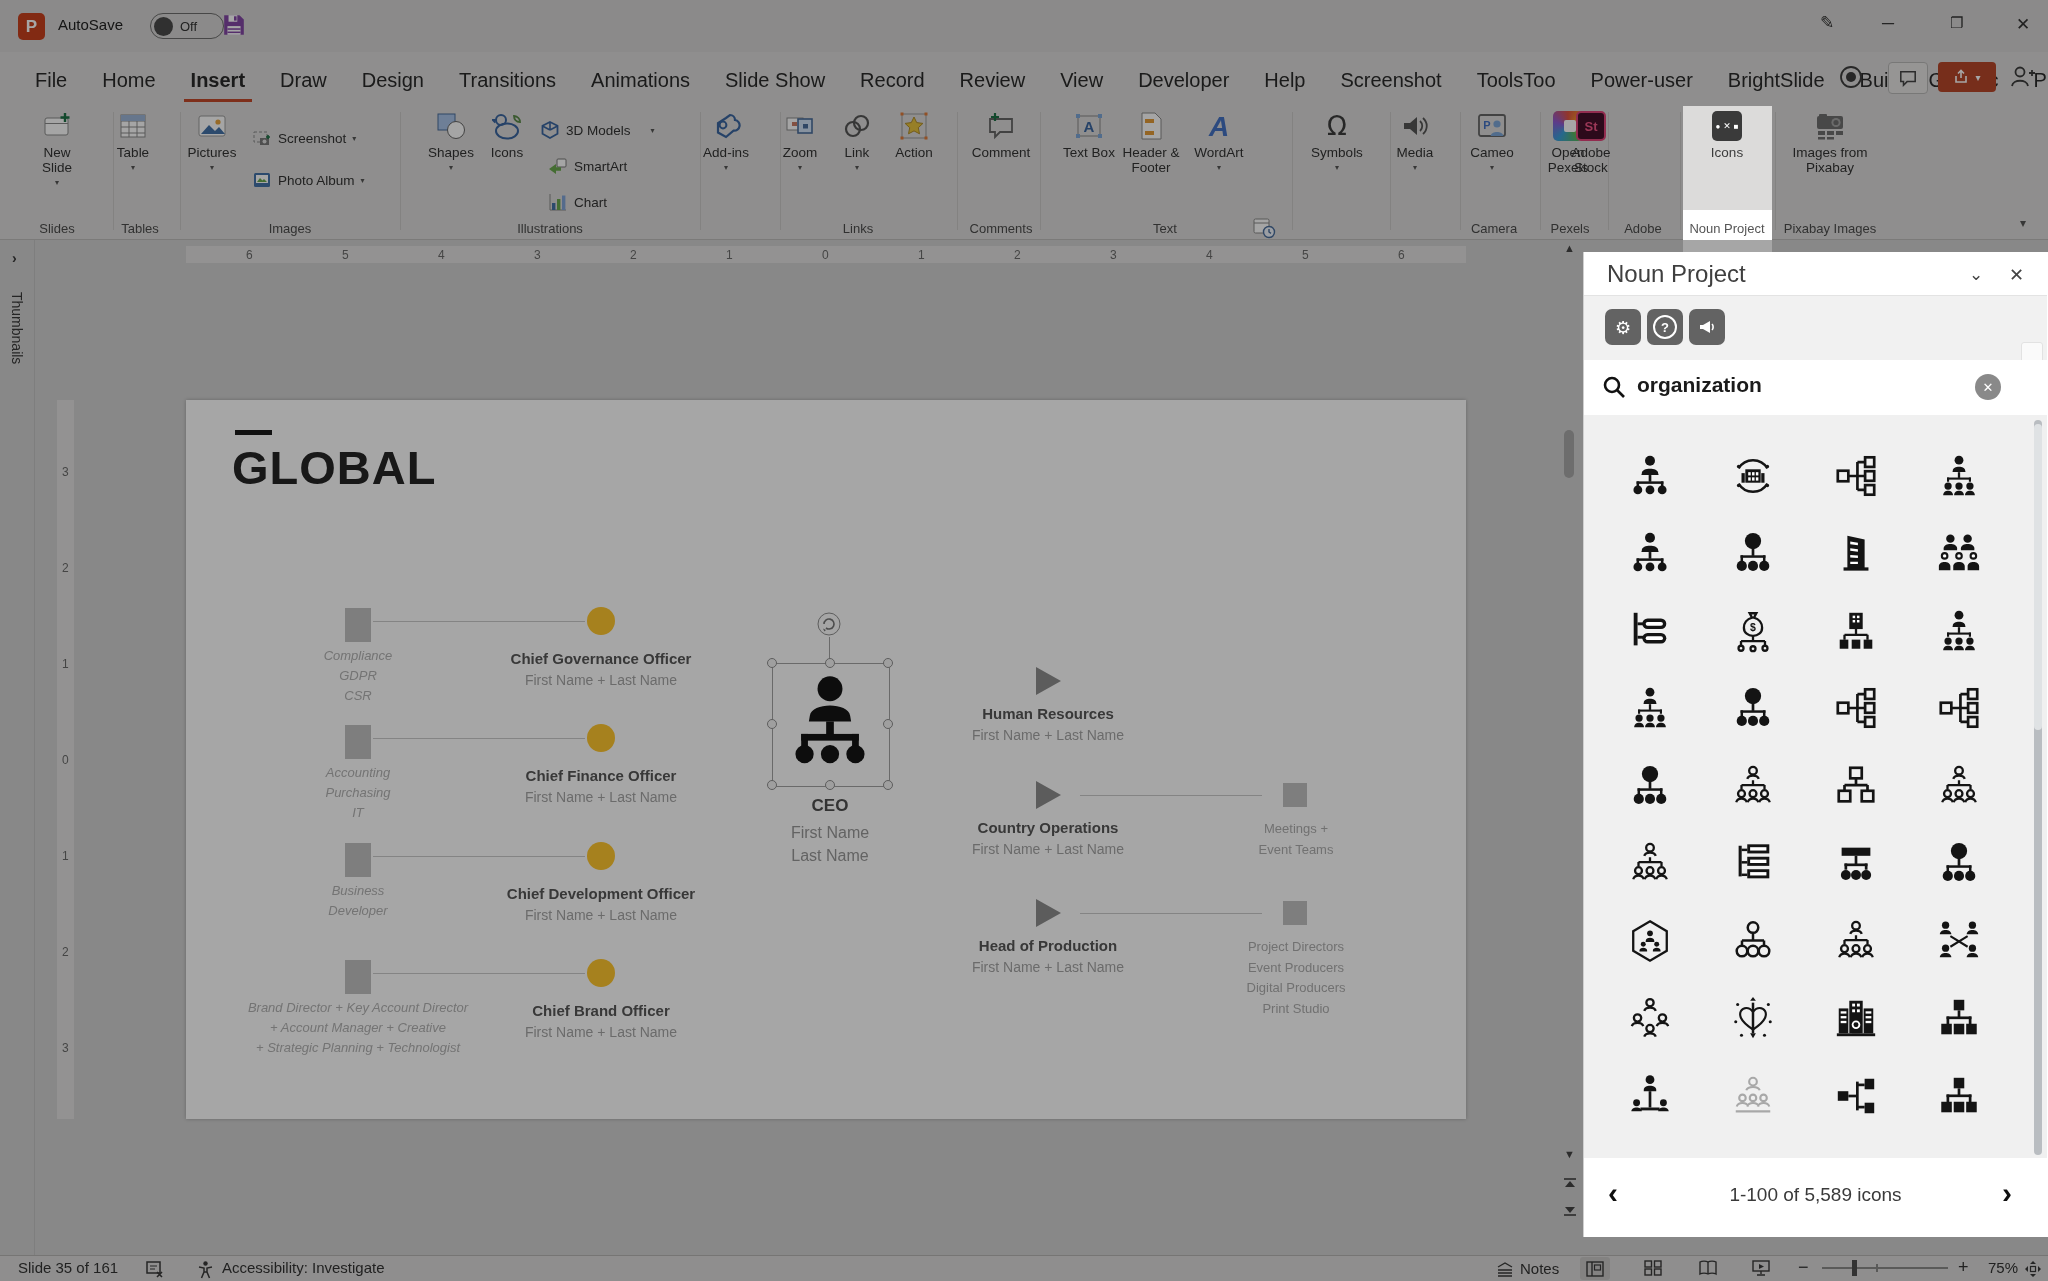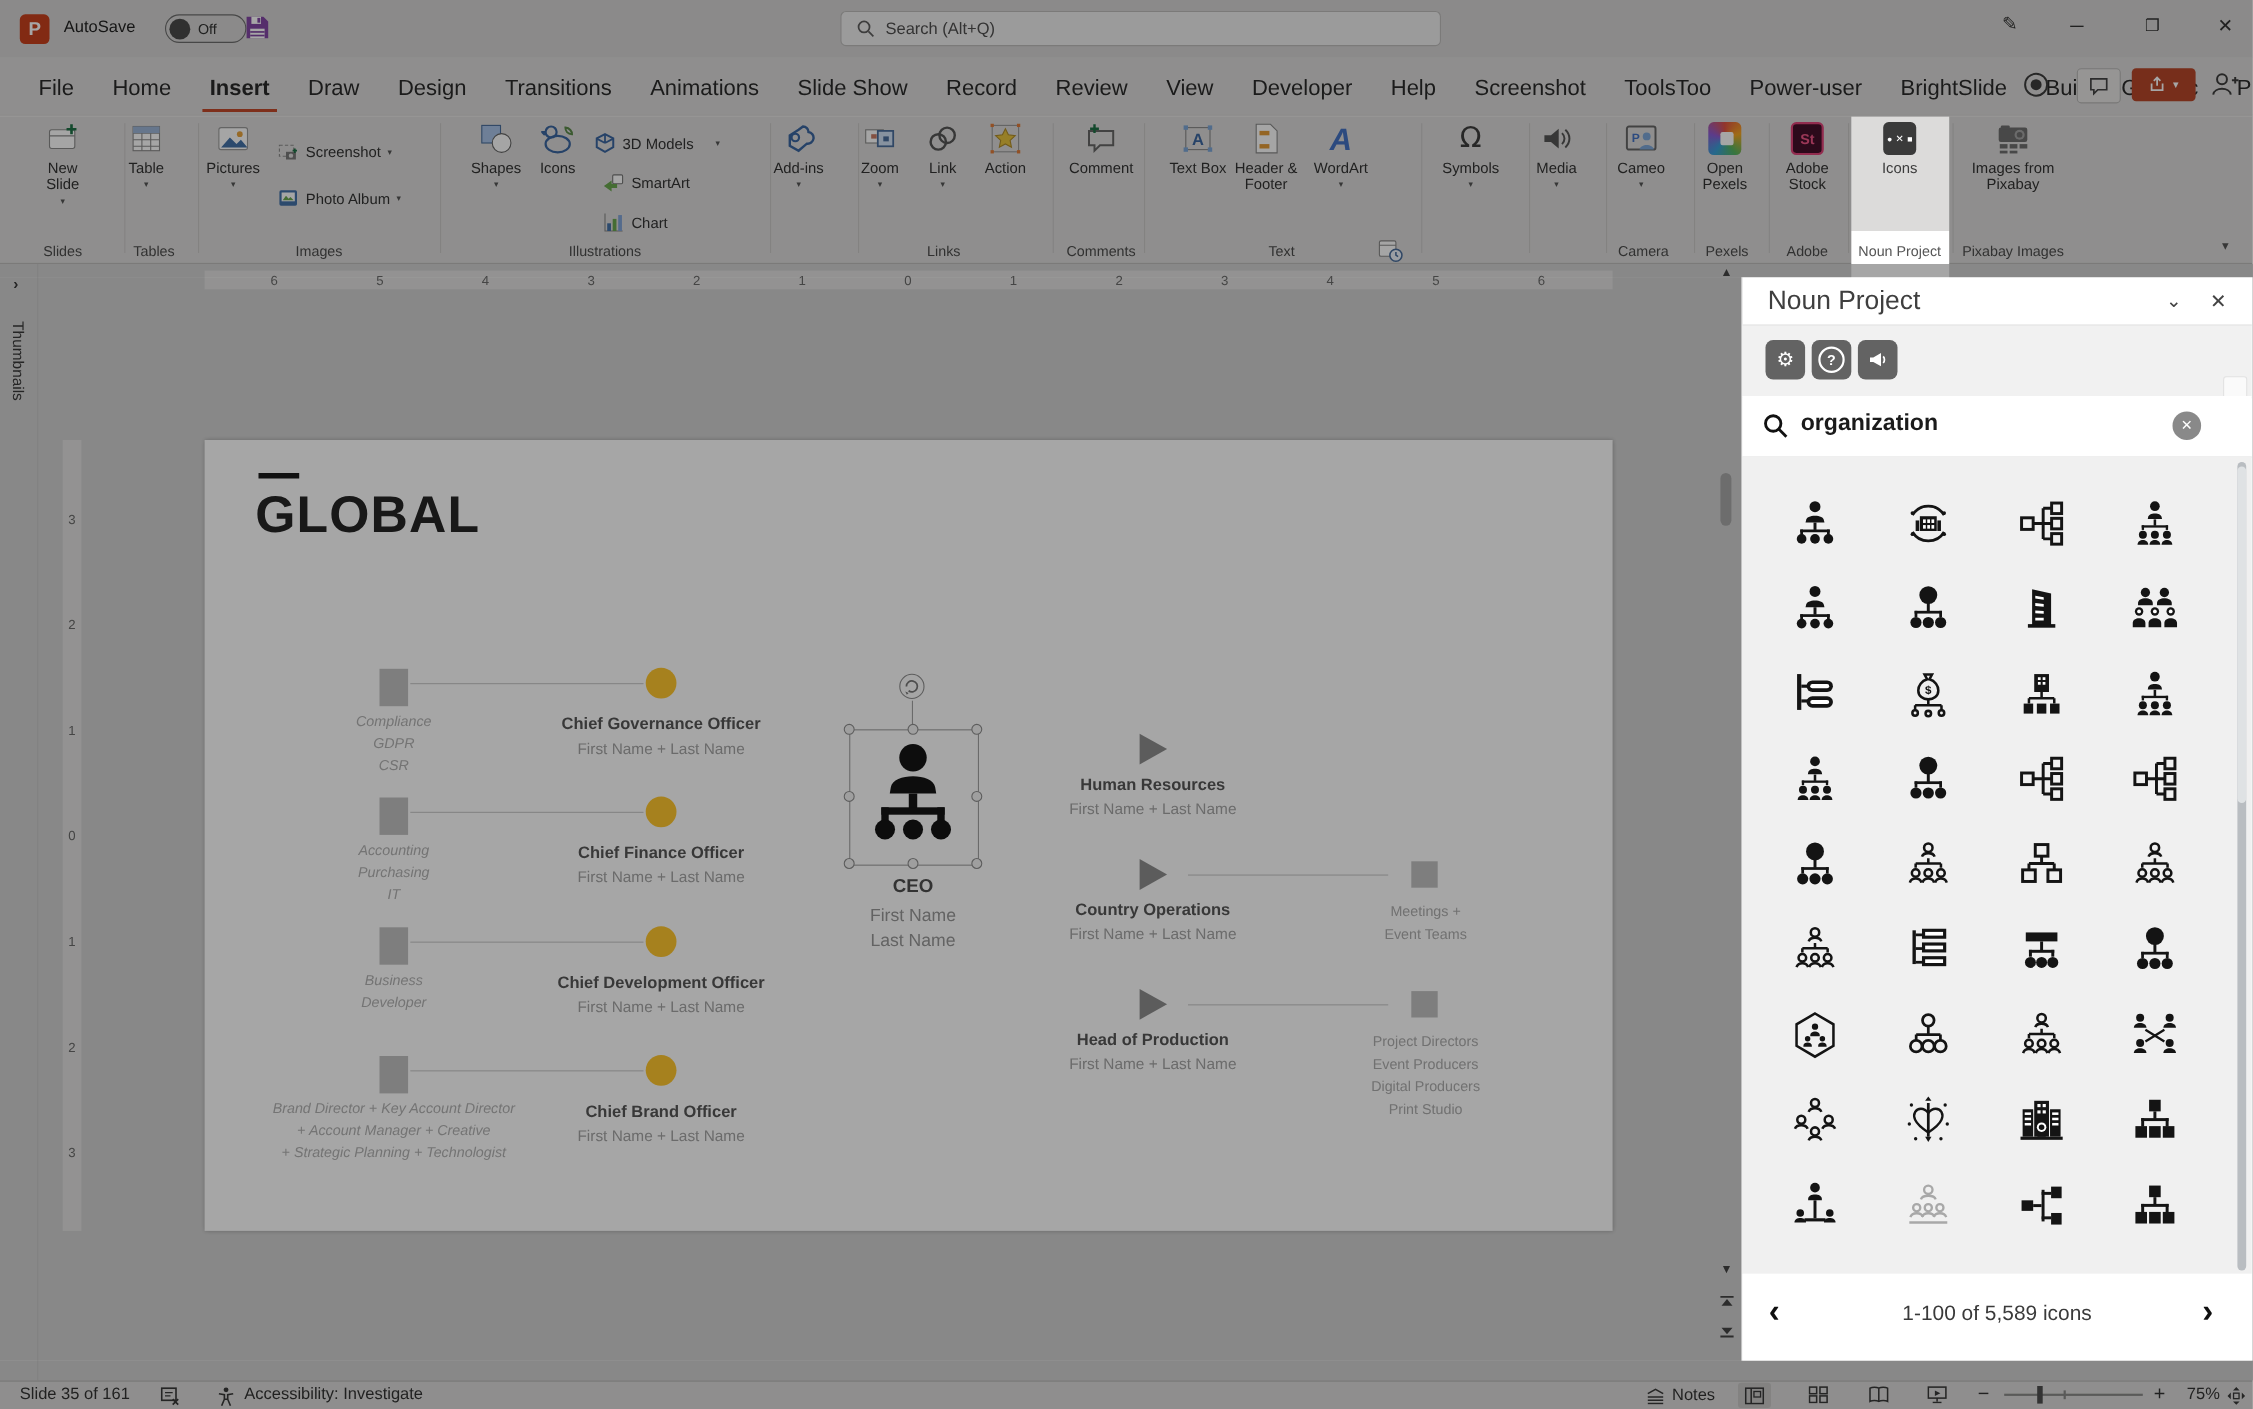--- a/index.html
+++ b/index.html
@@ -93,27 +93,20 @@
     <div class="abs" style="left:222px;top:13px">
       <svg width="24" height="24" viewBox="0 0 22 22">
           <path d="M2 2h14l4 4v14H2z" fill="#8348a5"></path>
           <rect x="6" y="2" width="8" height="6" fill="#fff"></rect>
           <rect x="11" y="3" width="2.4" height="4" fill="#8348a5"></rect>
           <rect x="5" y="12" width="12" height="8" fill="#fff"></rect>
           <rect x="5" y="14" width="12" height="1.4" fill="#8348a5"></rect>
           <rect x="5" y="17" width="12" height="1.4" fill="#8348a5"></rect>
         </svg>
     </div>
-    <div class="searchbox">
-      <svg width="16" height="16" viewBox="0 0 16 16">
-          <circle cx="6.5" cy="6.5" r="5" fill="none" stroke="#5f5f5f" stroke-width="1.6"></circle>
-          <path d="M10.5 10.5L15 15" stroke="#5f5f5f" stroke-width="1.6"></path>
-        </svg>
-      <span>Search (Alt+Q)</span>
-    </div>
     <span class="winglyph" style="left:1820px;top:12px">✎</span>
     <span class="winglyph" style="left:1882px">─</span>
     <span class="winglyph" style="left:1950px;font-size:15px">❐</span>
     <span class="winglyph" style="left:2016px">✕</span>
   </div>
 
   <div class="tabrow">
     <div class="tabs" id="tabs">
         <span class="tab">File</span>
         <span class="tab">Home</span>
@@ -425,21 +418,21 @@
     <div class="bigbtn" style="left:1538px;width:60px">
       <div class="bicon">
           <div class="tile" style="background:conic-gradient(#e05243,#f5a623,#57b560,#3aa0d8,#8e5bd4,#e05243)">
             <div style="width:12px;height:12px;background:#fff;border-radius:2px;margin-left:4px"></div>
           </div>
         </div>
       <span>Open Pexels</span>
     </div>
     <div class="gsep" style="left:1608px"></div>
 
-    <div class="bigbtn" style="left:1613px;width:60px">
+    <div class="bigbtn" style="left:1561px;width:60px">
       <div class="bicon">
           <div class="tile" style="background:#44102a;border:2px solid #e1447a;box-sizing:border-box;color:#ee5586;font-weight:bold;font-size:13px">St</div>
         </div>
       <span>Adobe Stock</span>
     </div>
     <div class="gsep" style="left:1680px"></div>
 
     <div class="np-highlight"></div>
     <div class="bigbtn" style="left:1700px;width:54px;color:#3c3c3c">
       <div class="bicon">

